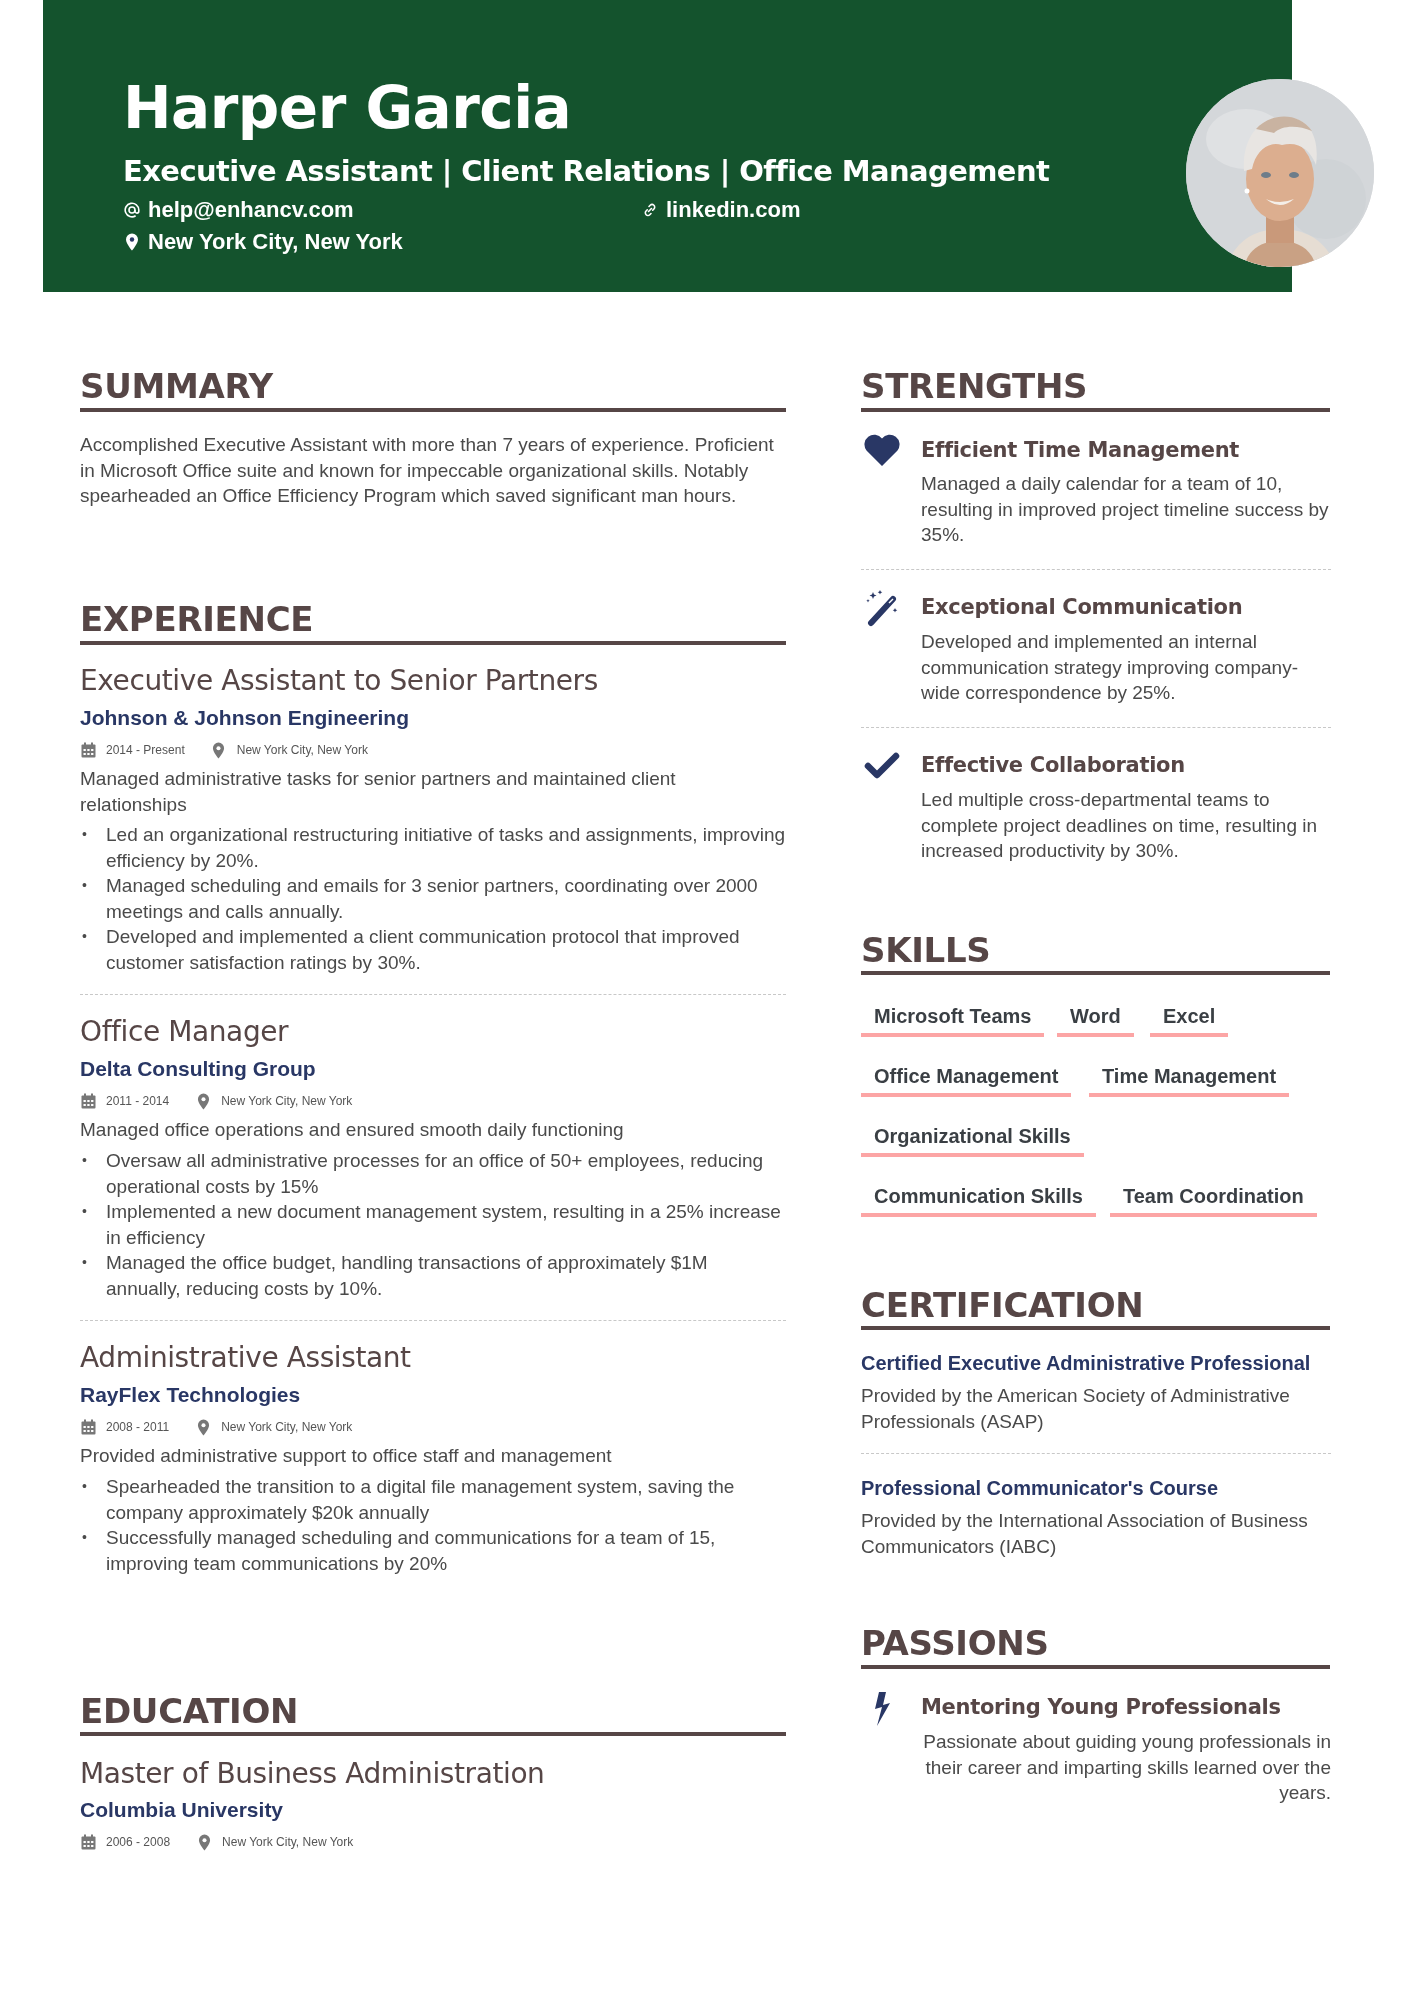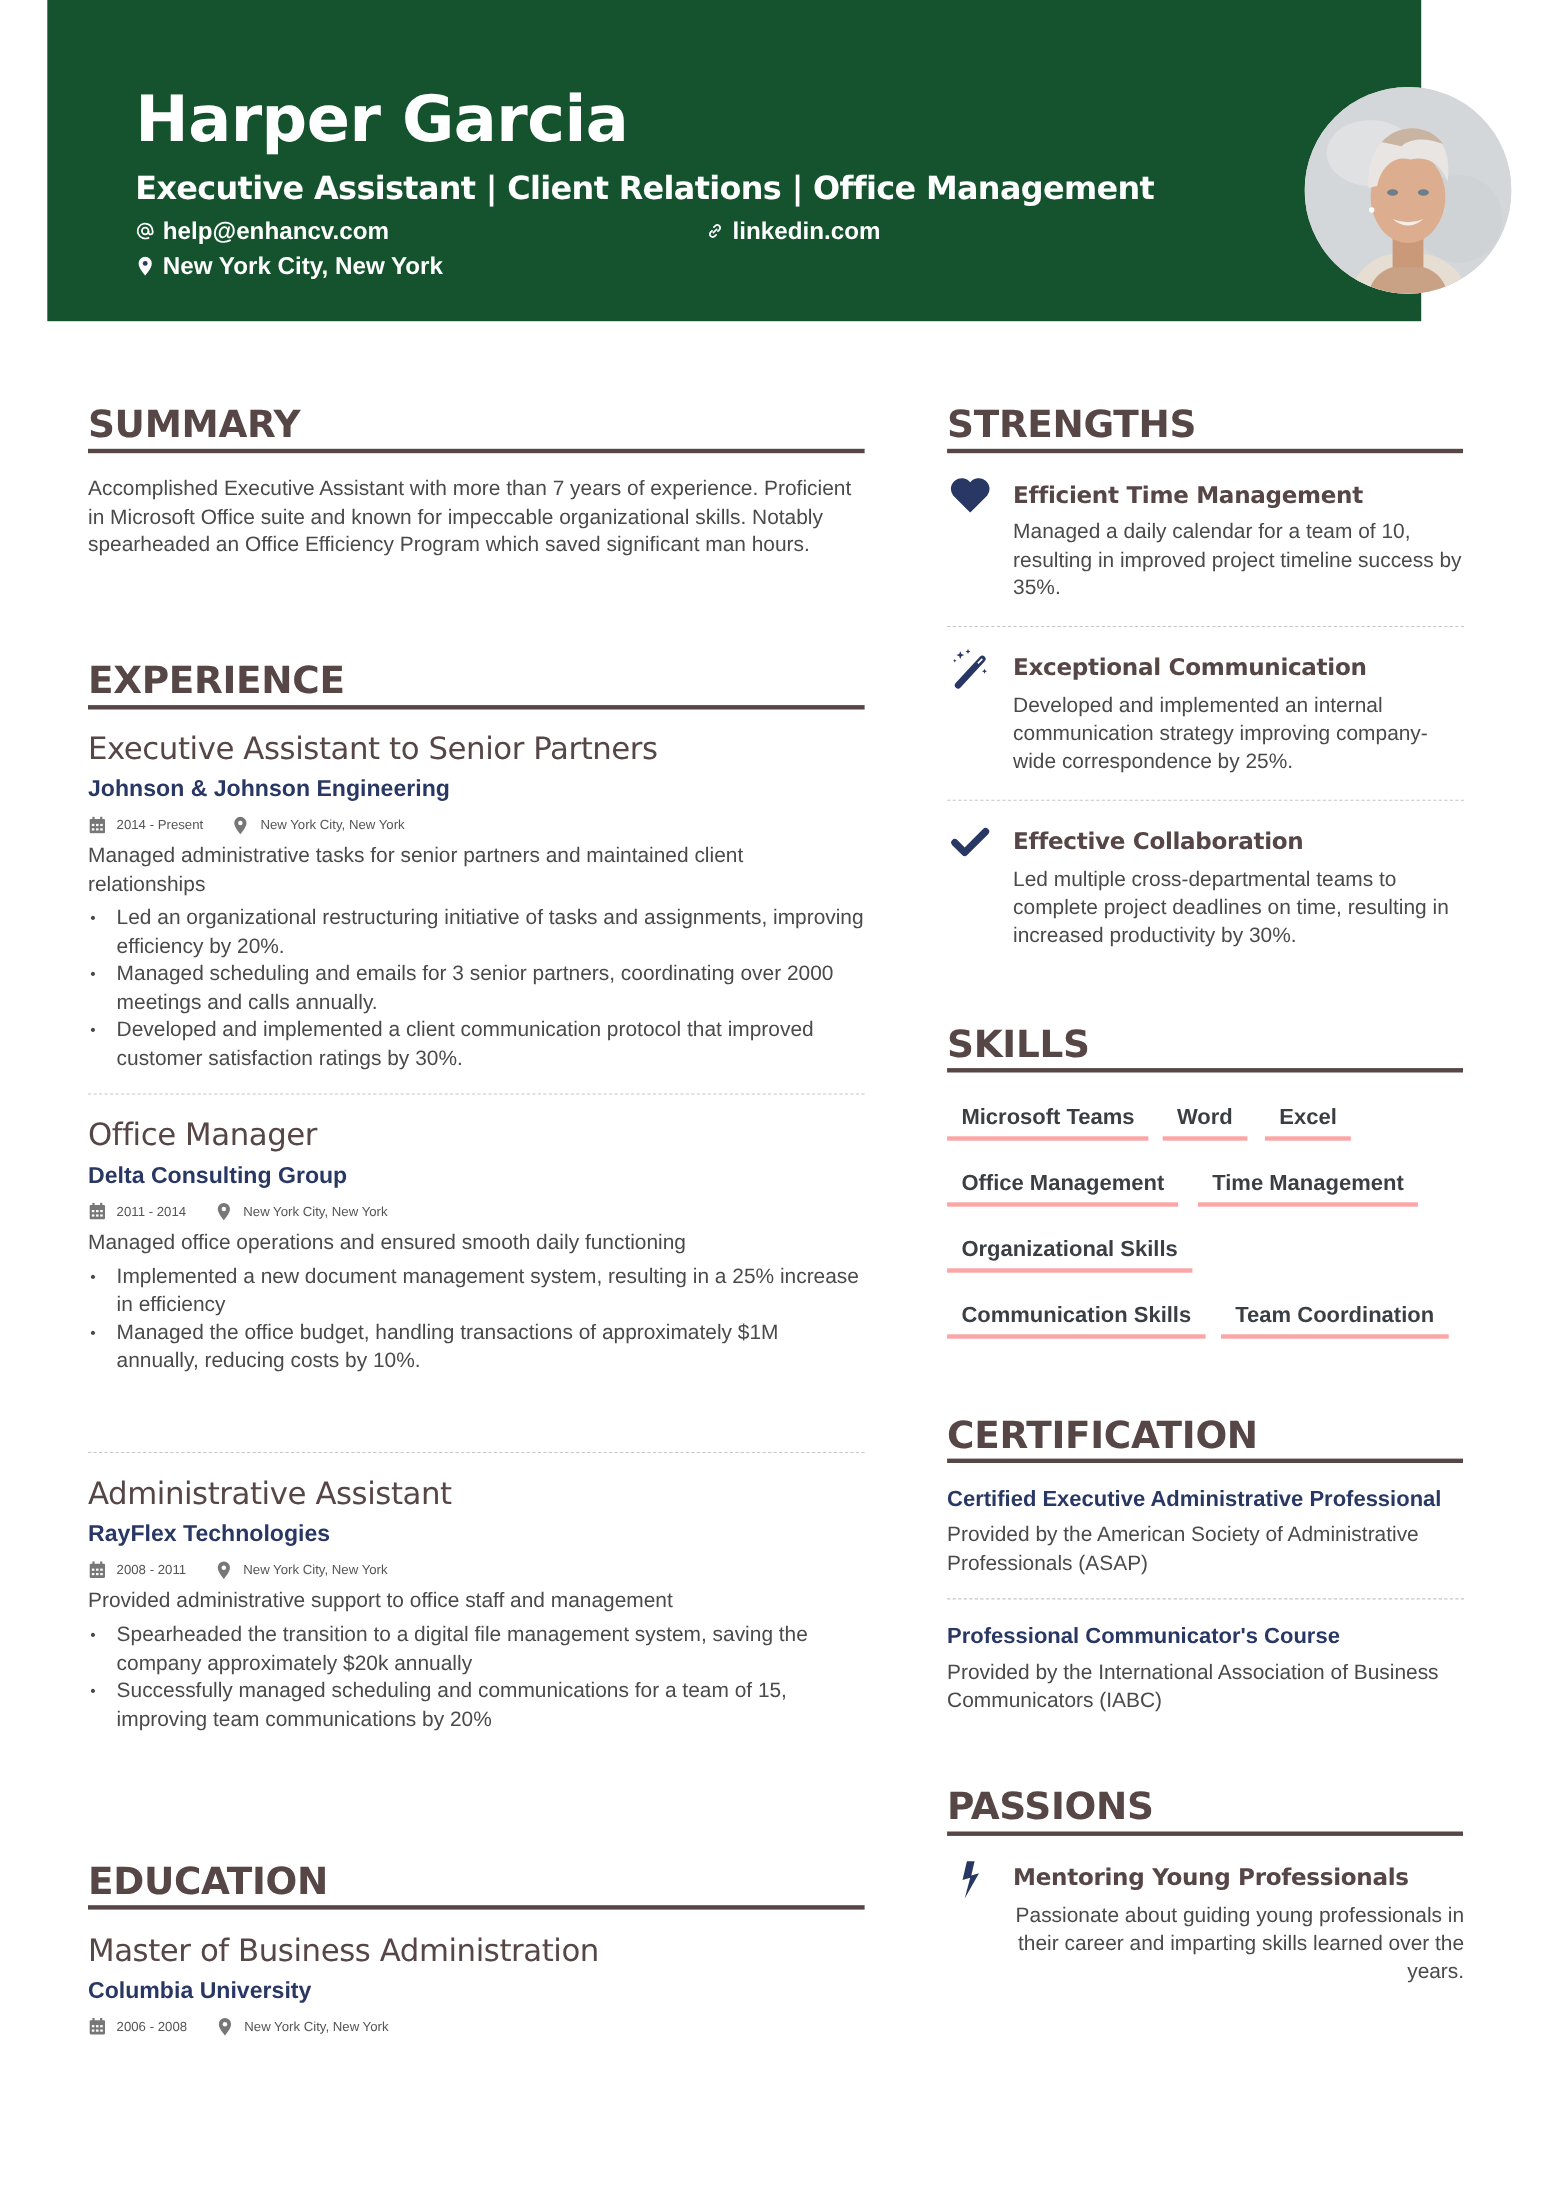--- a/index.html
+++ b/index.html
@@ -170,20 +170,21 @@
   <span class="ic">
     <svg width="13" height="17" viewBox="0 0 14 18">
         <path d="M7 0.5a6 6 0 0 0-6 6c0 4.3 6 11 6 11s6-6.7 6-11a6 6 0 0 0-6-6z" fill="#777"></path>
         <circle cx="7" cy="6.5" r="2.2" fill="#fff"></circle>
       </svg>
   </span>
   <span>New York City, New York</span>
 </div>
 <div class="job-desc" style="top:1117px;">Managed office operations and ensured smooth daily functioning</div>
 <ul class="bullets" style="top:1148px;">
+  <li>Oversaw all administrative processes for an office of 50+ employees, reducing operational costs by 15%</li>
   <li>Implemented a new document management system, resulting in a 25% increase in efficiency</li>
   <li>Managed the office budget, handling transactions of approximately $1M annually, reducing costs by 10%.</li>
 </ul>
 <div class="dash" style="left:80px; width:706px; top:1320px;"></div>
 
 <div class="job-title" style="top:1340px;">Administrative Assistant</div>
 <div class="company" style="top:1381px;">RayFlex Technologies</div>
 <div class="meta" style="top:1416px;">
   <span class="ic">
     <svg width="15" height="16" viewBox="0 0 15 16">

